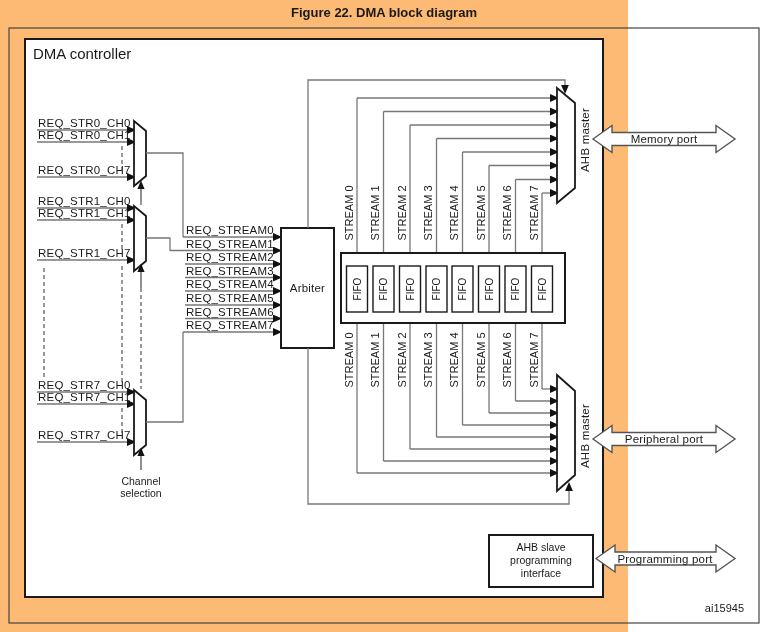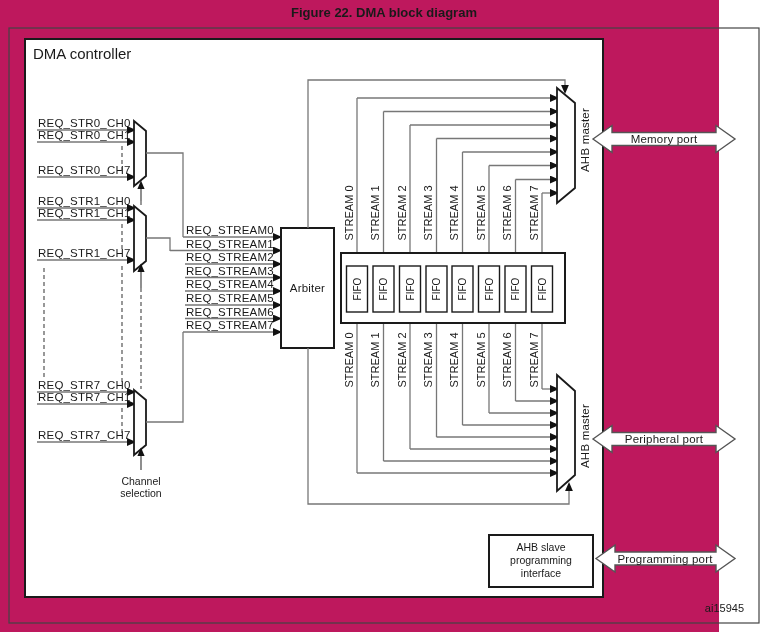--- a/index.html
+++ b/index.html
@@ -1,16 +1,16 @@
 <!DOCTYPE html>
 <html><head>
 <meta charset="utf-8">
 <style>
   html,body{margin:0;padding:0;background:#fff;}
-  .page{position:relative;width:719px;height:632px;background:#be185d;
+  .page{position:relative;width:628px;height:632px;background:#fdba74;
         font-family:"Liberation Sans", sans-serif;}
   svg{display:block;}
   text{fill:#1a1a1a;}
   .t-title{font-size:13px;font-weight:bold;}
   .t-big{font-size:15px;}
   .t-lbl{font-size:11.5px;letter-spacing:0.2px;}
   .t-sm{font-size:11px;}
   .t-xs{font-size:10.5px;}
   .t-fifo{font-size:10px;}
   .ln{stroke:#777;stroke-width:1.3;fill:none;}

